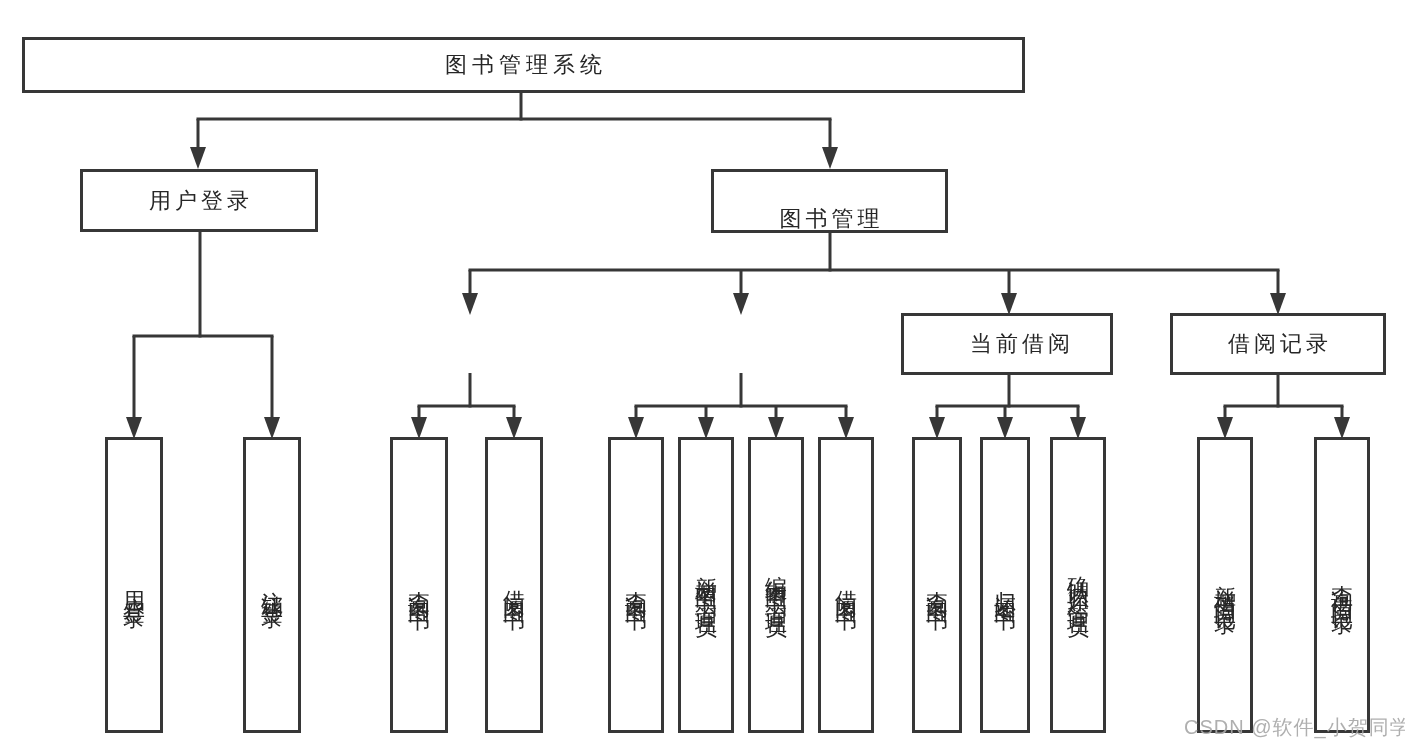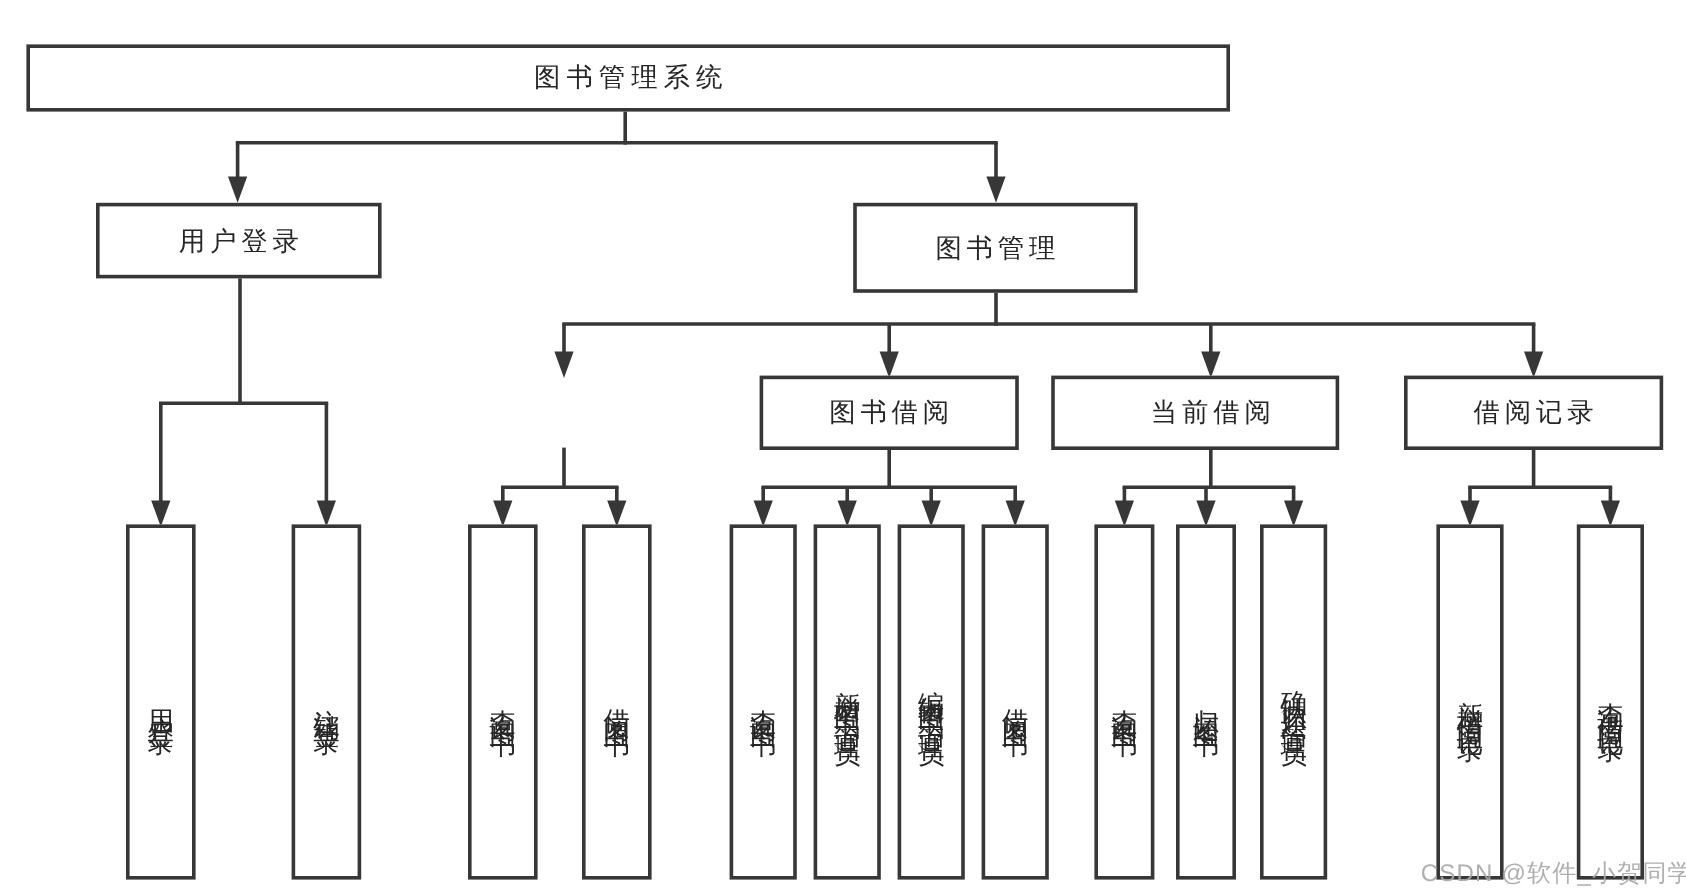--- a/index.html
+++ b/index.html
@@ -134,28 +134,25 @@
     </g>
   </svg>
 
   <div class="node root" style="left:22px; top:13px; width:1003px; height:56px;margin-top:24px;">
     <span class="label">图书管理系统</span>
   </div>
 
   <div class="node" style="left:80px; top:169px; width:238px; height:63px;">
     <span class="label">用户登录</span>
   </div>
-  <div class="node" style="left:711px; top:169px; width:237px; height:75px;">
+  <div class="node" style="left:711px; top:169px; width:237px; height:64px;align-items:flex-end;">
     <span class="label">图书管理</span>
   </div>
 
-  <div class="node" style="left:633px; top:313px; width:216px; height:62px;">
-    <span class="label">图书借阅</span>
-  </div>
-  <div class="node" style="left:876px; top:313px; width:240px; height:62px;padding-left:26px;">
+  <div class="node" style="left:901px; top:313px; width:212px; height:62px;padding-left:26px;">
     <span class="label">当前借阅</span>
   </div>
   <div class="node" style="left:1170px; top:313px; width:216px; height:62px;">
     <span class="label">借阅记录</span>
   </div>
 
   <div class="node v" style="left:105px; top:437px; width:58px; height:296px;">
     <span class="label">用户登录</span>
   </div>
   <div class="node v" style="left:243px; top:437px; width:58px; height:296px;">

